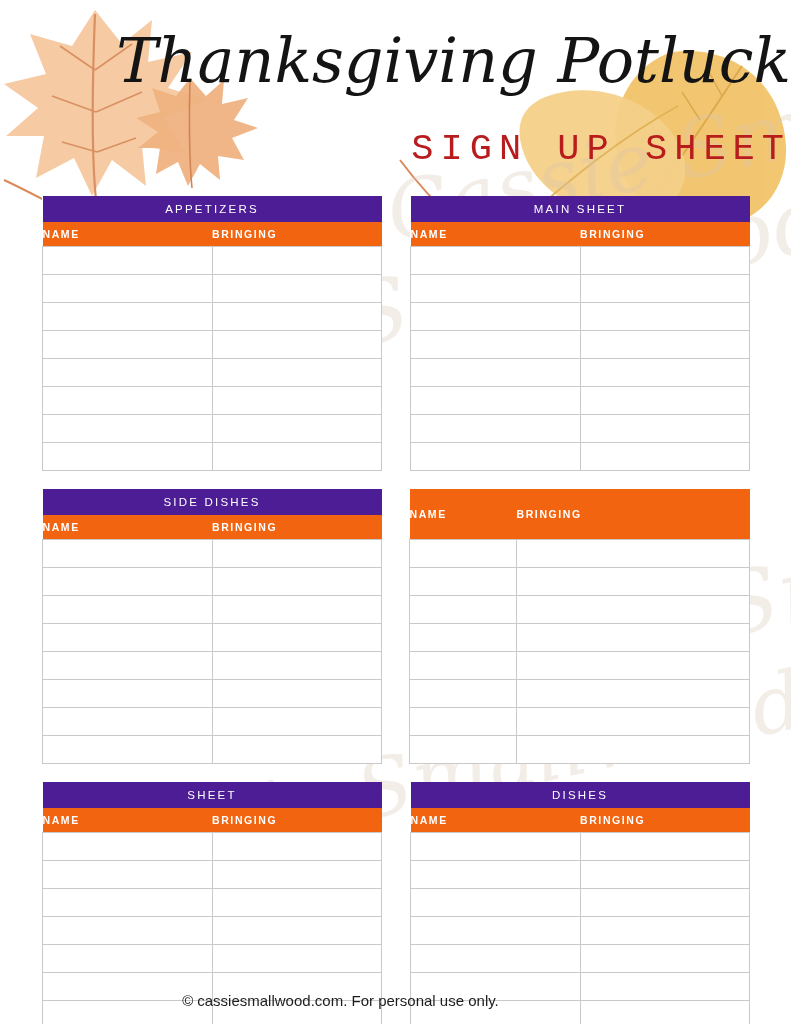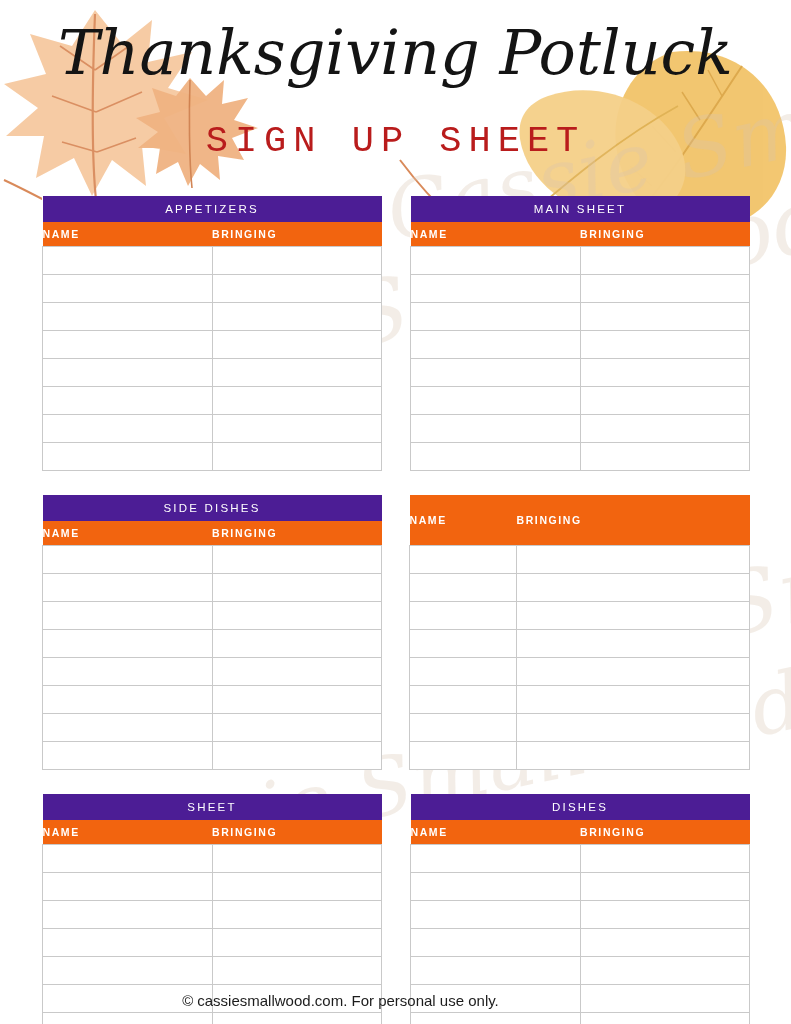--- a/index.html
+++ b/index.html
@@ -65,25 +65,25 @@
   .wm4 {
     left: 60px;
     top: 730px;
     font-size: 80px;
     transform: rotate(-12deg);
   }
 
   
   .title-wrap {
     position: absolute;
-    top: 0;
+    top: 8px;
     left: 0;
     width: 791px;
     z-index: 3;
-    text-align: center;
+    text-align: right;
   }
   .main-title {
     font-family: "DejaVu Serif", serif;
     font-style: italic;
     font-size: 62px;
     line-height: 1;
     color: #141414;
     margin-top: 22px;
     letter-spacing: 0px;
   }
@@ -101,21 +101,21 @@
     z-index: 4;
     left: 42px;
     top: 196px;
     width: 708px;
   }
   .row-group {
     display: flex;
     justify-content: space-between;
   }
   .row-group + .row-group {
-    margin-top: 24px;
+    margin-top: 18px;
   }
   .tbl {
     width: 340px;
     border-collapse: collapse;
     table-layout: fixed;
     background: #ffffff;
   }
   .tbl .cat-head td {
     background: #4c1d95;
     color: #ffffff;

